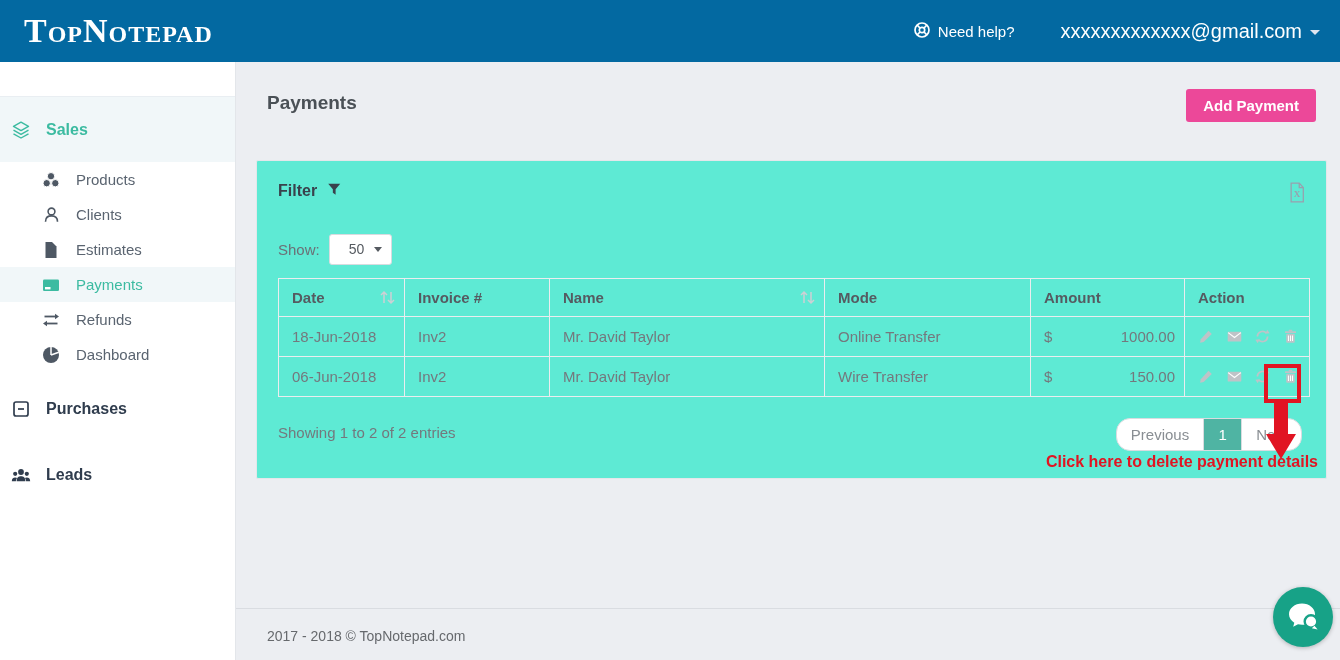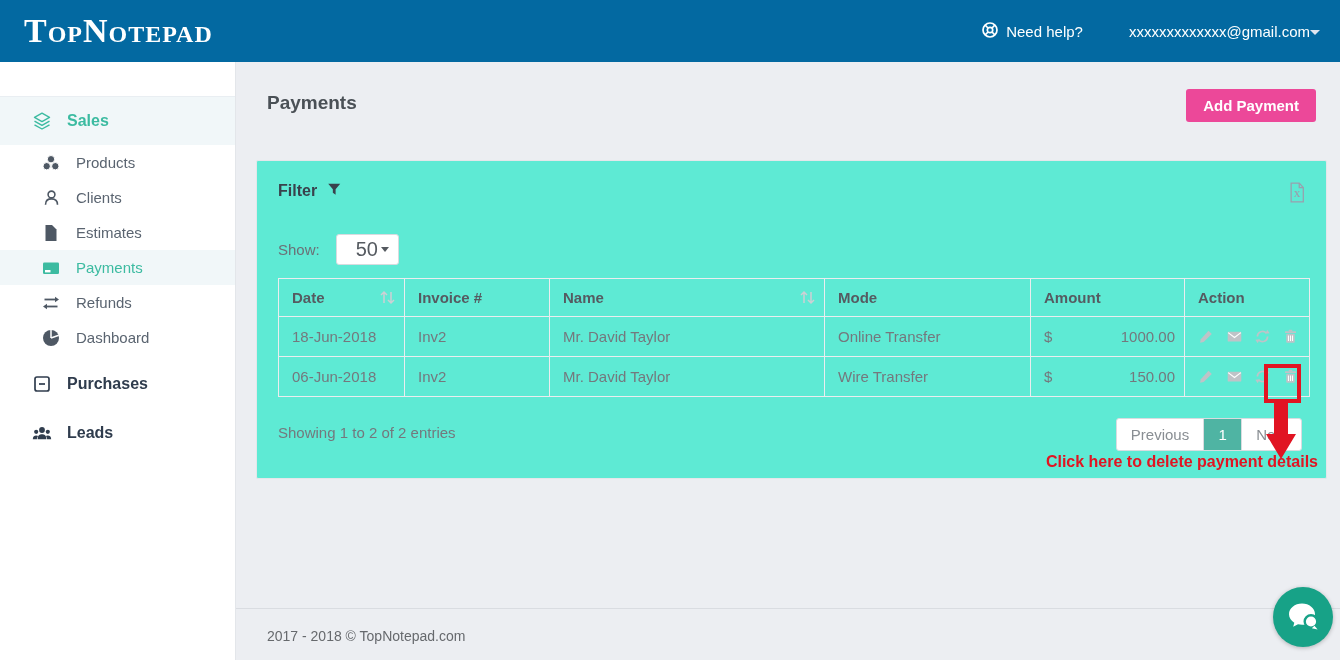--- a/index.html
+++ b/index.html
@@ -4,57 +4,57 @@
 <style>
   * { margin:0; padding:0; box-sizing:border-box; }
   html,body { width:1340px; height:660px; overflow:hidden; }
   body { font-family:"Liberation Sans", sans-serif; background:#eceef2; position:relative; color:#5a6066; }
 
   
   .navbar { position:absolute; top:0; left:0; width:1340px; height:62px; background:#0369a1; display:flex; align-items:center; z-index:10; }
   .logo { margin-left:24px; font-family:"Liberation Serif", serif; font-variant:small-caps; font-weight:bold; font-size:34px; color:#ffffff; letter-spacing:1px; line-height:62px; }
   .nav-right { position:absolute; right:20px; top:0; height:62px; display:flex; align-items:center; gap:46px; }
   .nav-help { display:flex; align-items:center; gap:7px; color:#ffffff; font-size:15px; cursor:pointer; }
-  .nav-account { display:flex; align-items:center; color:#ffffff; font-size:15px; cursor:pointer; }
+  .nav-account { display:flex; align-items:center; gap:8px; color:#ffffff; font-size:20px; cursor:pointer; }
   .caret-down { width:0; height:0; border-left:5px solid transparent; border-right:5px solid transparent; border-top:5px solid #dfe5f0; margin-top:2px; }
 
   
   .sidebar { position:absolute; top:62px; left:0; width:236px; bottom:0; background:#ffffff; border-right:1px solid #e3e6ea; z-index:5; }
   .side-gap { height:34px; }
   .side-item { display:flex; align-items:center; cursor:pointer; }
   .side-item .ic { width:20px; height:20px; margin-right:15px; flex:0 0 20px; display:flex; align-items:center; justify-content:center; }
-  .side-main { height:49px; padding-left:32px; font-size:16px; font-weight:bold; color:#2f3c4d; }
+  .side-main { height:66px; padding-left:11px; font-size:16px; font-weight:bold; color:#2f3c4d; }
   .side-main.active { background:#f1f7f9; border-top:1px solid #e9eef2; color:#3cbba1; }
   .side-sub { height:35px; padding-left:41px; font-size:15px; color:#5a6470; }
   .side-sub.active { background:#f1f7f9; color:#3cbba1; }
   .side-section-gap { height:4px; }
 
   
   .page-title { position:absolute; left:267px; top:92px; font-size:19px; font-weight:bold; color:#4a5056; z-index:6; }
   .add-btn { position:absolute; right:24px; top:89px; height:33px; padding:0 17px; background:#ec4899; color:#ffffff; font-size:15px; font-weight:600; border:none; border-radius:3px; line-height:33px; cursor:pointer; z-index:6; font-family:"Liberation Sans", sans-serif; }
 
   .panel { position:absolute; left:256px; top:160px; width:1071px; height:319px; background:#5eead4; border:1px solid #e4e7ea; border-radius:2px; z-index:6; }
   .filter-head { position:absolute; left:21px; top:20px; display:flex; align-items:center; gap:9px; font-size:16px; font-weight:bold; color:#39424c; cursor:pointer; }
   .excel-btn { position:absolute; right:20px; top:20px; width:18px; height:23px; cursor:pointer; }
 
   .show-row { position:absolute; left:21px; top:73px; display:flex; align-items:center; font-size:15px; color:#6b7076; }
-  .show-select { position:relative; margin-left:16px; width:63px; height:31px; border:1px solid #d8dbdf; border-radius:3px; background:#ffffff; font-size:20px; color:#555a60; line-height:29px; padding-left:19px; cursor:pointer; }
+  .show-select { position:relative; margin-left:9px; width:63px; height:31px; border:1px solid #d8dbdf; border-radius:3px; background:#ffffff; font-size:14px; color:#555a60; line-height:29px; padding-left:19px; cursor:pointer; }
   .show-select .sel-caret { position:absolute; right:9px; top:12px; width:0; height:0; border-left:4px solid transparent; border-right:4px solid transparent; border-top:5px solid #555a60; }
 
   table.pay { position:absolute; left:21px; top:117px; width:1031px; border-collapse:collapse; table-layout:fixed;border-radius:7px; }
   table.pay th, table.pay td { border:1px solid #ebedef; font-size:15px; text-align:left; padding-left:13px; }
   table.pay th { height:38px; color:#555b61; font-weight:bold; position:relative; }
   table.pay td { height:40px; color:#74787d; }
   .sort-ic { position:absolute; right:8px; top:11px; }
   .amt-cell { display:flex; justify-content:space-between; align-items:center; padding-right:9px; }
   .act-cell { display:flex; align-items:center; gap:11px; padding-right:4px; }
   .act-ic { width:17px; height:17px; cursor:pointer; display:flex; }
 
   .summary { position:absolute; left:21px; top:263px; font-size:15px; color:#74787d; }
-  .pagination { position:absolute; right:24px; top:257px; display:flex; height:33px; border:1px solid #d9dce0; border-radius:3px; overflow:hidden; background:#ffffff; }
+  .pagination { position:absolute; right:24px; top:257px; display:flex; height:33px; border:1px solid #d9dce0; border-radius:14px; overflow:hidden; background:#ffffff; }
   .page-btn { padding:0 14px; line-height:31px; font-size:15px; color:#898e93; cursor:pointer; }
   .page-btn.num { background:#4fb4a3; color:#ffffff; width:39px; text-align:center; padding:0; border-left:1px solid #d9dce0; border-right:1px solid #d9dce0; }
 
   
   .anno-svg { position:absolute; top:0; left:0; z-index:70; pointer-events:none; }
   .anno-text { position:absolute; right:22px; top:453px; font-size:16px; font-weight:bold; color:#e11422; z-index:71; }
 
   
   .footer { position:absolute; left:236px; right:0; top:608px; bottom:0; border-top:1px solid #d9dce1; background:#eceef2; z-index:4; }
   .footer-text { margin:19px 0 0 31px; font-size:14px; color:#66696d; }

